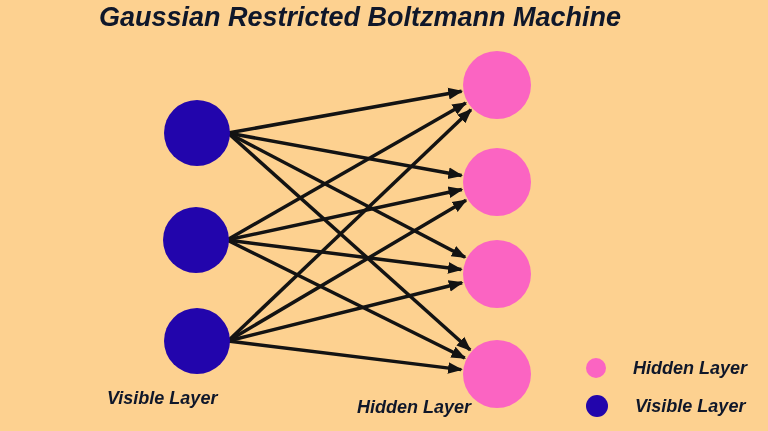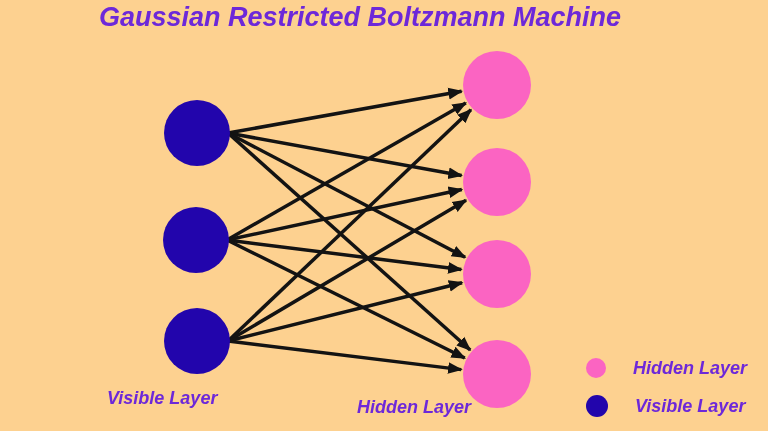--- a/index.html
+++ b/index.html
@@ -55,21 +55,21 @@
   .legend-label {
     font-weight: bold;
     font-style: italic;
     font-size: 18px;
     white-space: nowrap;
   }
 </style>
 </head>
 <body>
 
-<div class="canvas" id="canvas" style="background: rgb(253, 209, 144); color: #6d28d9;">
+<div class="canvas" id="canvas" style="background: rgb(253, 209, 144); color: #0f172a;">
 
   <div class="title">Gaussian Restricted Boltzmann Machine</div>
 
   <svg class="net-svg" id="net" width="768" height="431" viewBox="0 0 768 431">
     <defs>
       <marker id="arrow" viewBox="0 0 10 8" refX="9" refY="4" markerWidth="4.2" markerHeight="4.2" orient="auto">
         <path id="arrow-path" d="M0,0 L10,4 L0,8 Z" fill="#131313"></path>
       </marker>
     </defs>
     <g id="edges">

